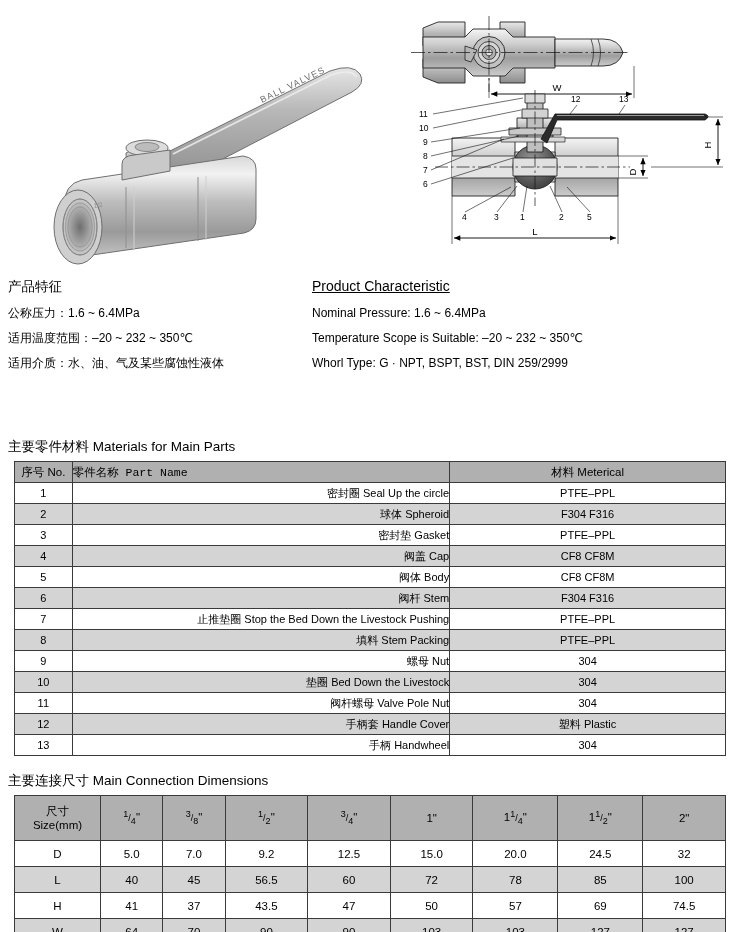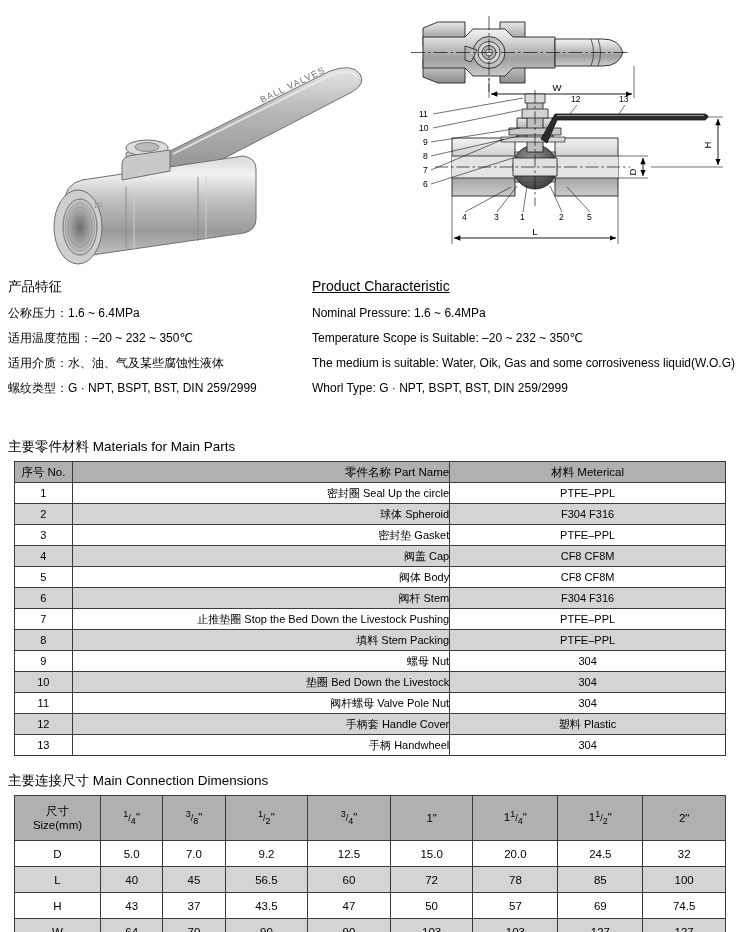--- a/index.html
+++ b/index.html
@@ -102,21 +102,21 @@
   }
   .tbl-parts tbody tr.alt td {
     background: #d4d4d4;
   }
   .tbl-parts td.c-no { width: 64px; text-align: center; }
   .tbl-parts td.c-name {
     width: 328px;
     text-align: right;
     padding-left: 92px;
   }
-  .tbl-parts thead td.c-name { padding-left: 0; text-align: right; }
+  .tbl-parts thead td.c-name { padding-left: 0; text-align: left; font-family: Liberation Mono, monospace; }
   .tbl-parts td.c-mat { width: 318px; }
 
   .tbl-dims {
     width: 712px;
     margin-top: 0;
   }
   .tbl-dims td {
     height: 25px;
     font-size: 11.5px;
   }
@@ -364,27 +364,25 @@
     </svg>
   </div>
 </div>
 
 <div class="specs">
   <div class="spec-col cn">
     <div class="spec-title">产品特征</div>
     <div class="spec-line">公称压力：1.6 ~ 6.4MPa</div>
     <div class="spec-line">适用温度范围：–20 ~ 232 ~ 350℃</div>
     <div class="spec-line">适用介质：水、油、气及某些腐蚀性液体</div>
-    <div class="spec-line">螺纹类型：G · NPT, BSPT, BST, DIN 259/2999</div>
   </div>
   <div class="spec-col en">
     <div class="spec-title">Product Characteristic</div>
     <div class="spec-line">Nominal Pressure: 1.6 ~ 6.4MPa</div>
     <div class="spec-line">Temperature Scope is Suitable: –20 ~ 232 ~ 350℃</div>
-    <div class="spec-line">The medium is suitable: Water, Oik, Gas and some corrosiveness liquid(W.O.G)</div>
     <div class="spec-line">Whorl Type: G · NPT, BSPT, BST, DIN 259/2999</div>
   </div>
 </div>
 
 <div class="section-heading">主要零件材料 Materials for Main Parts</div>
 
 <table class="tbl-parts">
   <thead>
     <tr>
       <td class="c-no">序号 No.</td>
@@ -499,21 +497,21 @@
         <td>45</td>
         <td>56.5</td>
         <td>60</td>
         <td>72</td>
         <td>78</td>
         <td>85</td>
         <td>100</td>
       </tr>
       <tr>
         <td class="row-label">H</td>
-        <td>43</td>
+        <td>41</td>
         <td>37</td>
         <td>43.5</td>
         <td>47</td>
         <td>50</td>
         <td>57</td>
         <td>69</td>
         <td>74.5</td>
       </tr>
       <tr class="alt">
         <td class="row-label">W</td>

